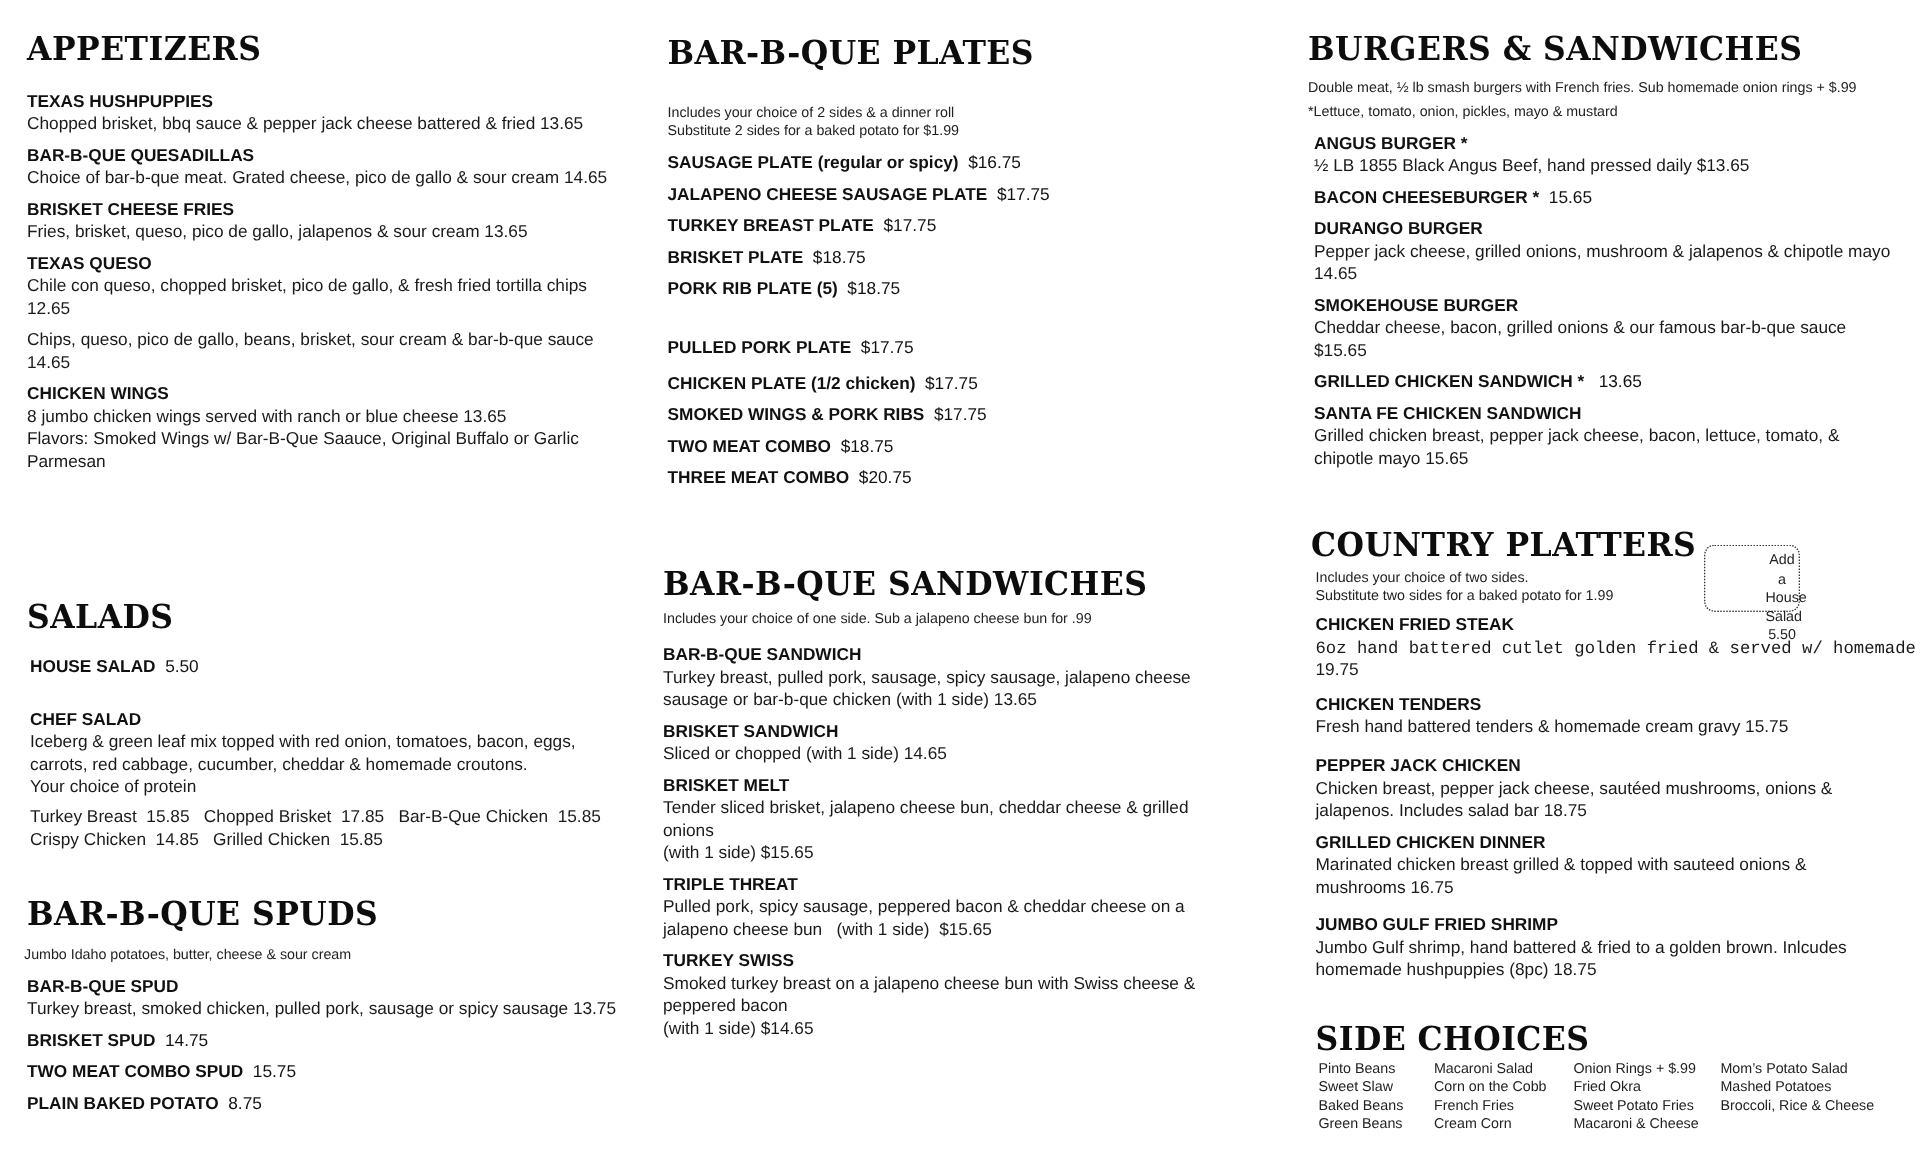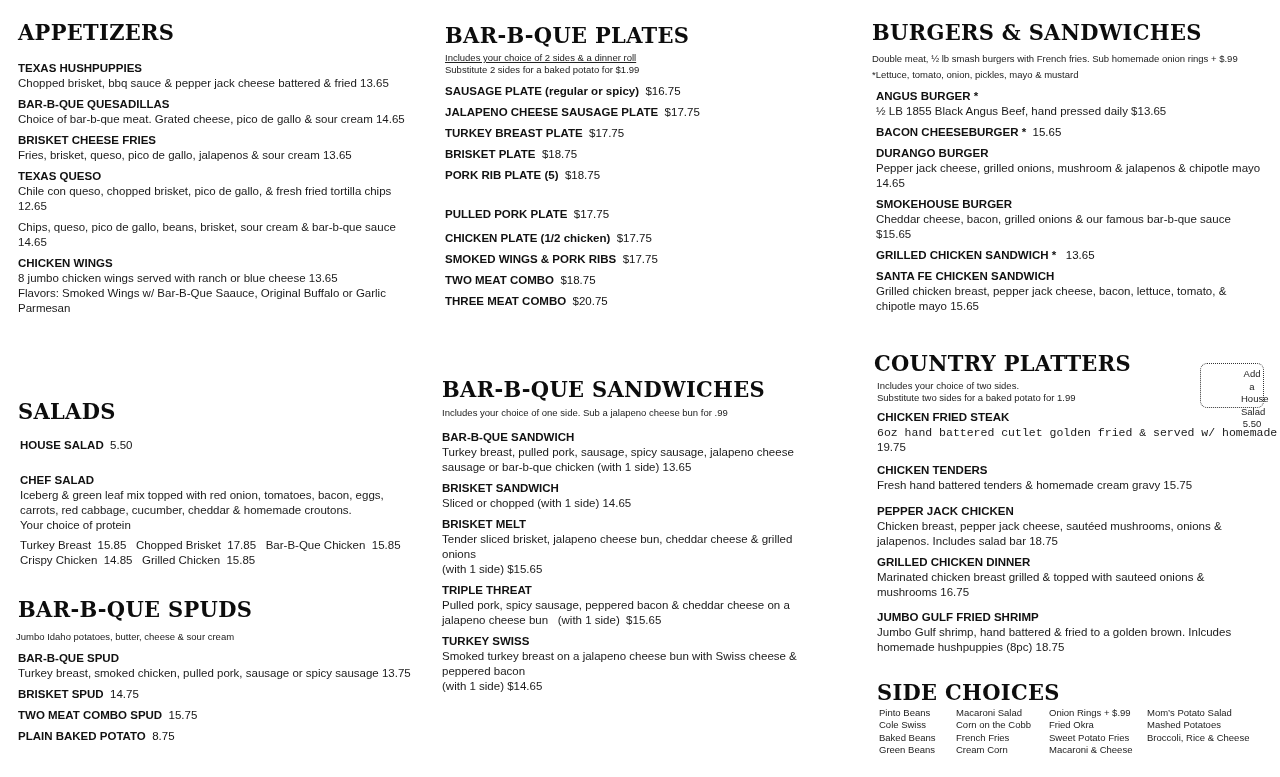--- a/index.html
+++ b/index.html
@@ -18,21 +18,21 @@
     transform-origin: left top;
   }
   .note { font-size: 9.5px; line-height: 14px; color: #222; }
   .item { margin-top: 6px; }
   .iname { font-weight: bold; font-size: 11.5px; line-height: 15px; color: #111; }
   .iprice { font-weight: normal; }
   .idesc { font-size: 11.5px; line-height: 15px; color: #1a1a1a; }
 
   .salad-badge {
     position: absolute;
-    left: 1200px; top: 363px;
+    left: 1136px; top: 363px;
     width: 64px; height: 45px;
     border: 1.5px dotted #333;
     border-radius: 7px;
     font-size: 9.5px; line-height: 12.5px;
     text-align: center;
     padding-top: 4px;
     color: #222;
     padding-left: 40px;
   }
   .sides-grid { display: flex; margin-top: 2px; }
@@ -108,21 +108,21 @@
     <span class="iprice">15.75</span>
   </div>
   <div class="item iname">
     <span>PLAIN BAKED POTATO</span>&nbsp;
     <span class="iprice">8.75</span>
   </div>
 </div>
 
 <div class="sec" style="left:445px; top:22px; width:410px;">
   <div class="sec-title">BAR-B-QUE PLATES</div>
-  <div class="note" style="margin-top:4px; line-height:12px;text-decoration:underline;">Includes your choice of 2 sides &amp; a dinner roll</div>
+  <div class="note" style="margin-top:22px; line-height:12px;">Includes your choice of 2 sides &amp; a dinner roll</div>
   <div class="note" style="line-height:12px;">Substitute 2 sides for a baked potato for $1.99</div>
   <div style="margin-top:8px;">
     <div class="iname" style="margin-top:6px"><span>SAUSAGE PLATE (regular or spicy)</span>&nbsp; <span class="iprice">$16.75</span></div>
     <div class="iname" style="margin-top:6px"><span>JALAPENO CHEESE SAUSAGE PLATE</span>&nbsp; <span class="iprice">$17.75</span></div>
     <div class="iname" style="margin-top:6px"><span>TURKEY BREAST PLATE</span>&nbsp; <span class="iprice">$17.75</span></div>
     <div class="iname" style="margin-top:6px"><span>BRISKET PLATE</span>&nbsp; <span class="iprice">$18.75</span></div>
     <div class="iname" style="margin-top:6px"><span>PORK RIB PLATE (5)</span>&nbsp; <span class="iprice">$18.75</span></div>
     <div class="iname" style="margin-top:24px"><span>PULLED PORK PLATE</span>&nbsp; <span class="iprice">$17.75</span></div>
     <div class="iname" style="margin-top:9px"><span>CHICKEN PLATE (1/2 chicken)</span>&nbsp; <span class="iprice">$17.75</span></div>
     <div class="iname" style="margin-top:6px"><span>SMOKED WINGS &amp; PORK RIBS</span>&nbsp; <span class="iprice">$17.75</span></div>
@@ -233,21 +233,21 @@
   <div>Add a</div>
   <div>House Salad</div>
   <div>5.50</div>
 </div>
 
 <div class="sec" style="left:877px; top:679px; width:400px;">
   <div class="sec-title">SIDE CHOICES</div>
   <div class="sides-grid">
     <div class="sides-col" style="width:77px; margin-left:2px;">
       <div>Pinto Beans</div>
-      <div>Cole Swiss</div>
+      <div>Sweet Slaw</div>
       <div>Baked Beans</div>
       <div>Green Beans</div>
     </div>
     <div class="sides-col" style="width:93px;">
       <div>Macaroni Salad</div>
       <div>Corn on the Cobb</div>
       <div>French Fries</div>
       <div>Cream Corn</div>
     </div>
     <div class="sides-col" style="width:98px;">

